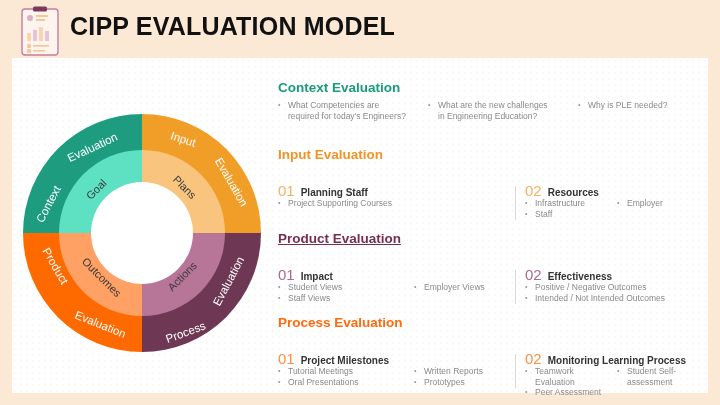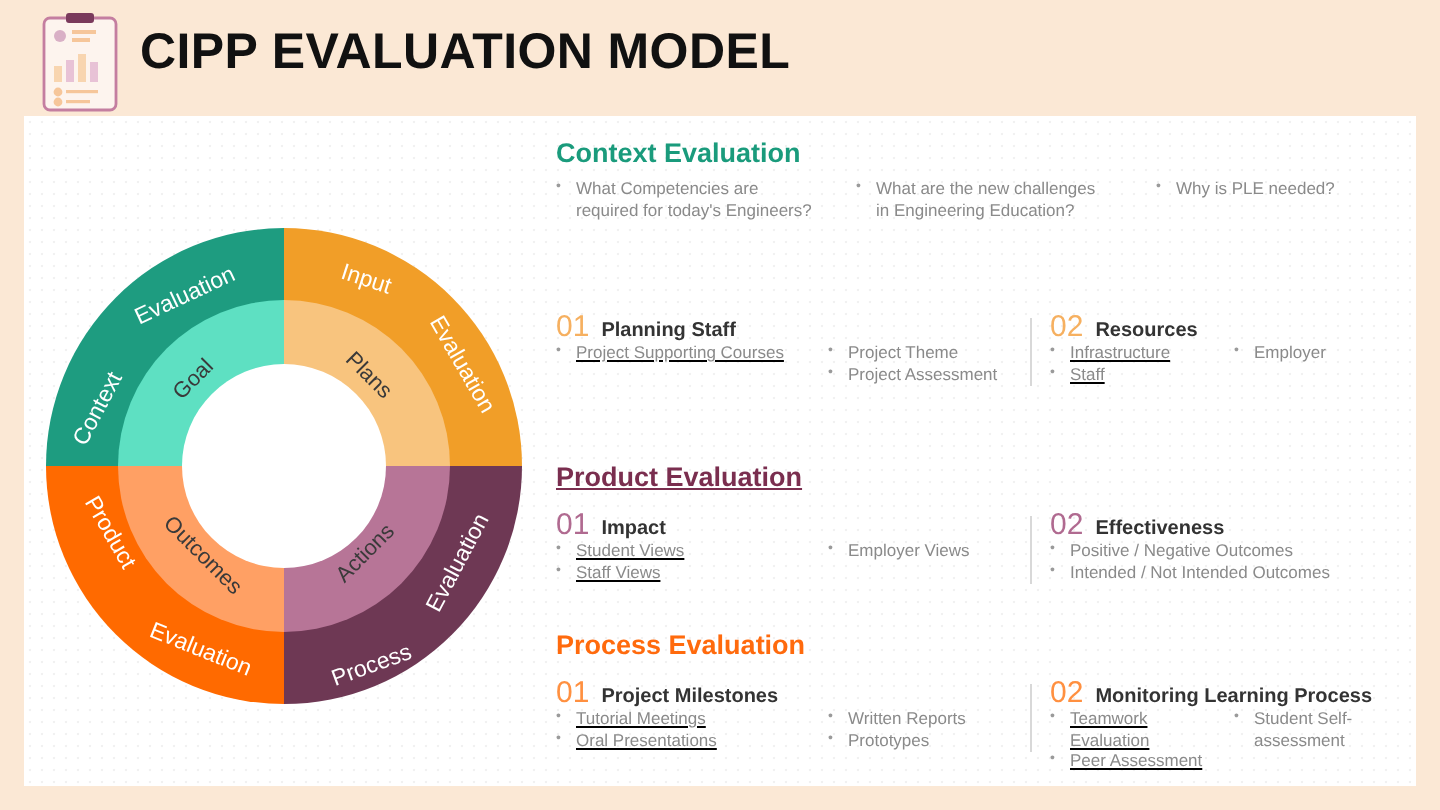--- a/index.html
+++ b/index.html
@@ -33,33 +33,33 @@
     font-size: 8.5px; color: #8a8a8a; line-height: 10.5px;
   }
   .bullets li::before {
     content: "\2022"; position: absolute; left: 0; top: 0;
     color: #9a9a9a; font-size: 7px;
   }
   .ctx-row { display: flex; margin-top: 5px; }
   .ctx-row .bullets { width: 150px; }
   .ctx-row .bullets:last-child { width: 120px; }
 
-  .sub-row { display: flex; margin-top: 8px; }
+  .sub-row { display: flex; margin-top: 20px; }
   .sub-col { position: relative; }
   .sub-col.left { width: 237px; }
   .sub-col.right { padding-left: 10px; }
   .sub-col.right::before {
     content: ""; position: absolute; left: 0; top: 4px; width: 1px; height: 34px;
     background: #d8d8d8;
   }
   .sub-head { display: flex; align-items: baseline; height: 16px; }
   .sub-num { font-size: 15px; font-weight: normal; margin-right: 6px; }
   .sub-label { font-size: 10px; font-weight: bold; color: #333; }
   .two-col { display: flex; }
-  .two-col .bullets:first-child { width: 136px; text-decoration: underline; }
+  .two-col .bullets:first-child { width: 136px; }
   .sub-col.right .two-col .bullets:first-child { width: 92px; }
 </style>
 </head>
 <body>
 
 <div class="header">
   <svg class="clip-icon" viewBox="0 0 38 50">
     <rect x="1" y="3" width="36" height="46" rx="3" fill="#fdf4ee" stroke="#c47ea0" stroke-width="1.4"></rect>
     <rect x="12" y="0.5" width="14" height="5" rx="1.5" fill="#7a3a5c"></rect>
     <circle cx="9" cy="12" r="3" fill="#d9b0c6"></circle>
@@ -107,49 +107,46 @@
 
       <g fill="#3a3a3a" font-size="11">
         <text transform="translate(77,79) rotate(-45)" text-anchor="middle">Goal</text>
         <text transform="translate(160,77) rotate(45)" text-anchor="middle">Plans</text>
         <text transform="translate(163,166) rotate(-45)" text-anchor="middle">Actions</text>
         <text transform="translate(77,167) rotate(45)" text-anchor="middle">Outcomes</text>
       </g>
     </svg>
   </div>
 
-  <div class="section" style="top:11px;">
+  <div class="section" style="top:22px;">
     <div class="sec-title" style="color:#1a9b7c;">Context Evaluation</div>
     <div class="ctx-row">
       <ul class="bullets">
         <li><span>What Competencies are</span><br><span>required for today's Engineers?</span></li>
       </ul>
       <ul class="bullets">
         <li><span>What are the new challenges</span><br><span>in Engineering Education?</span></li>
       </ul>
       <ul class="bullets">
         <li><span>Why is PLE needed?</span></li>
       </ul>
     </div>
   </div>
 
   <div class="section" style="top:89px;">
+    <div class="sec-title" style="color:#f29325;">Input Evaluation</div>
     <div class="sub-row">
       <div class="sub-col left">
         <div class="sub-head">
           <span class="sub-num" style="color:#f6b060;">01</span>
           <span class="sub-label">Planning Staff</span>
         </div>
         <div class="two-col">
           <ul class="bullets">
             <li>Project Supporting Courses</li>
-          </ul>
-          <ul class="bullets">
-            <li>Project Theme</li>
-            <li>Project Assessment</li>
           </ul>
         </div>
       </div>
       <div class="sub-col right">
         <div class="sub-head">
           <span class="sub-num" style="color:#f6b060;">02</span>
           <span class="sub-label">Resources</span>
         </div>
         <div class="two-col">
           <ul class="bullets">

